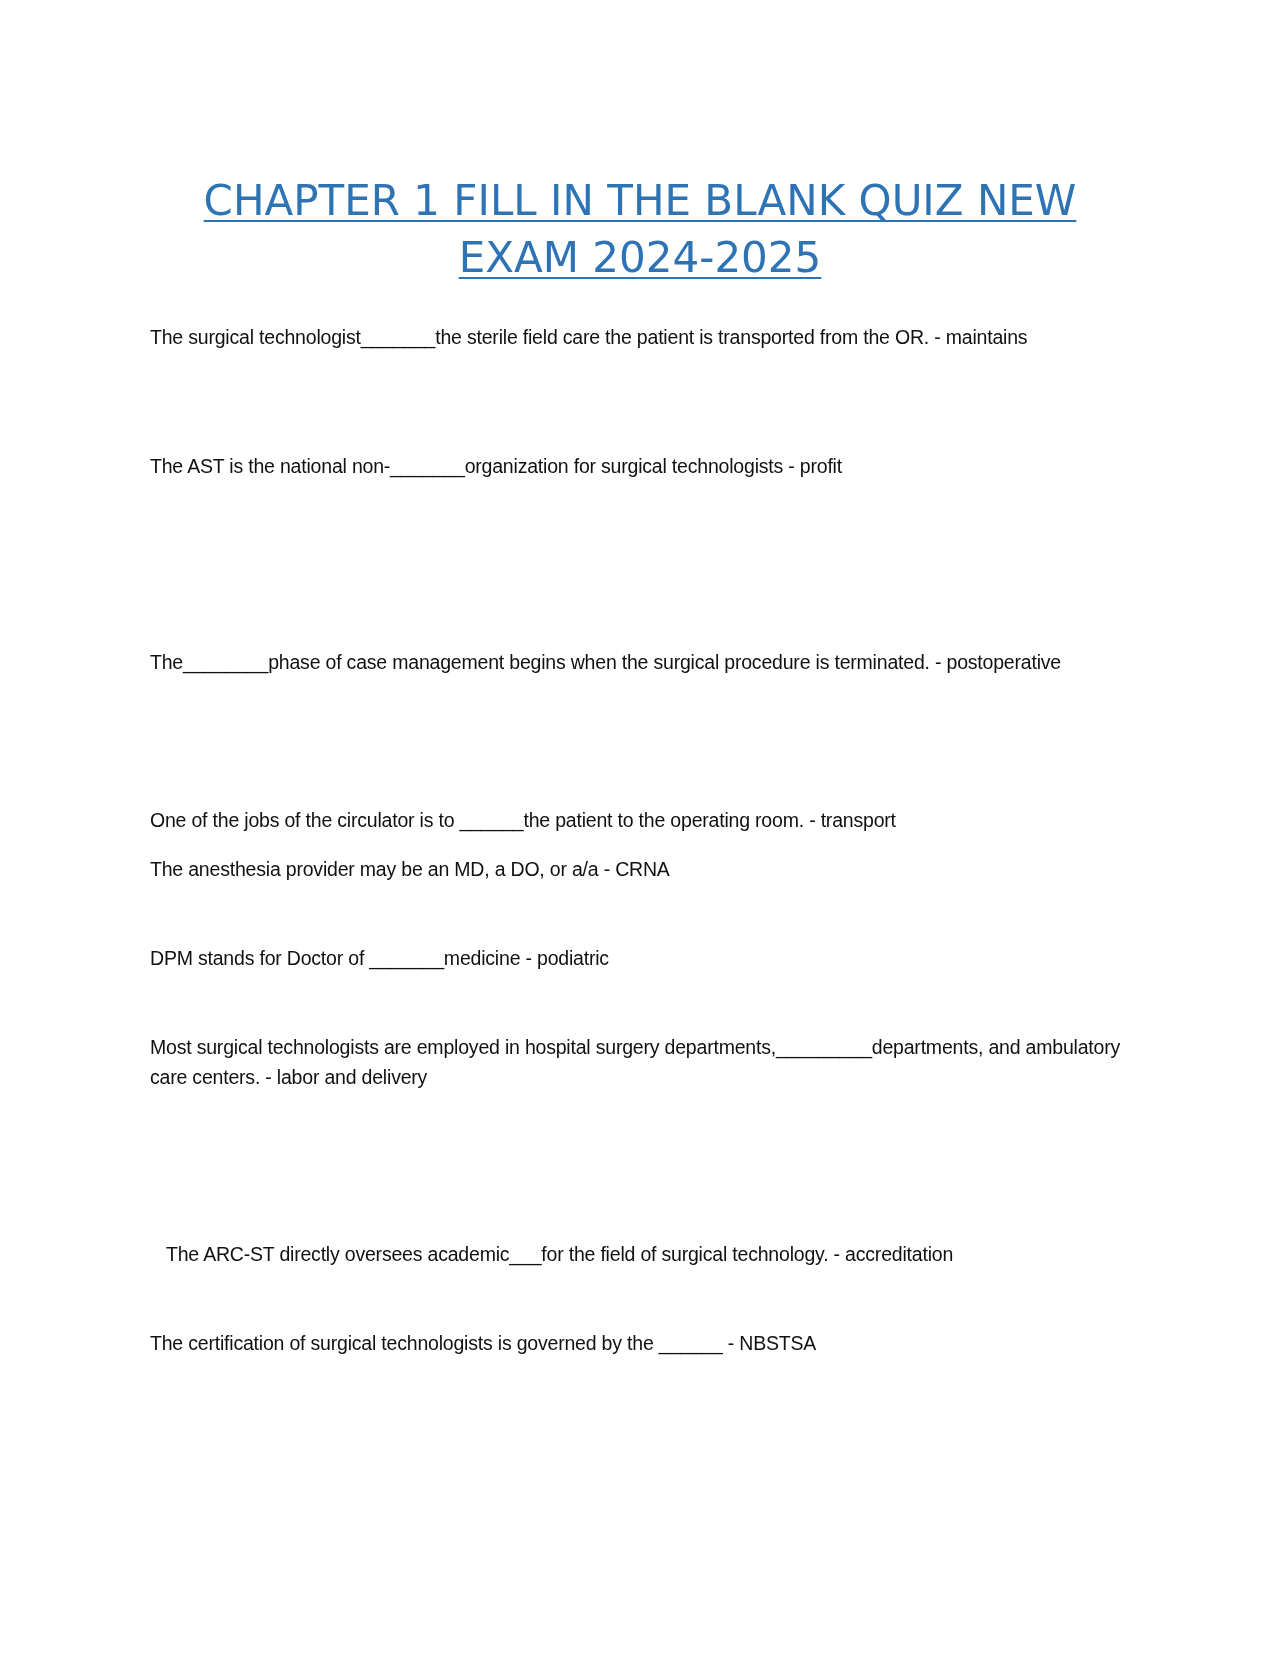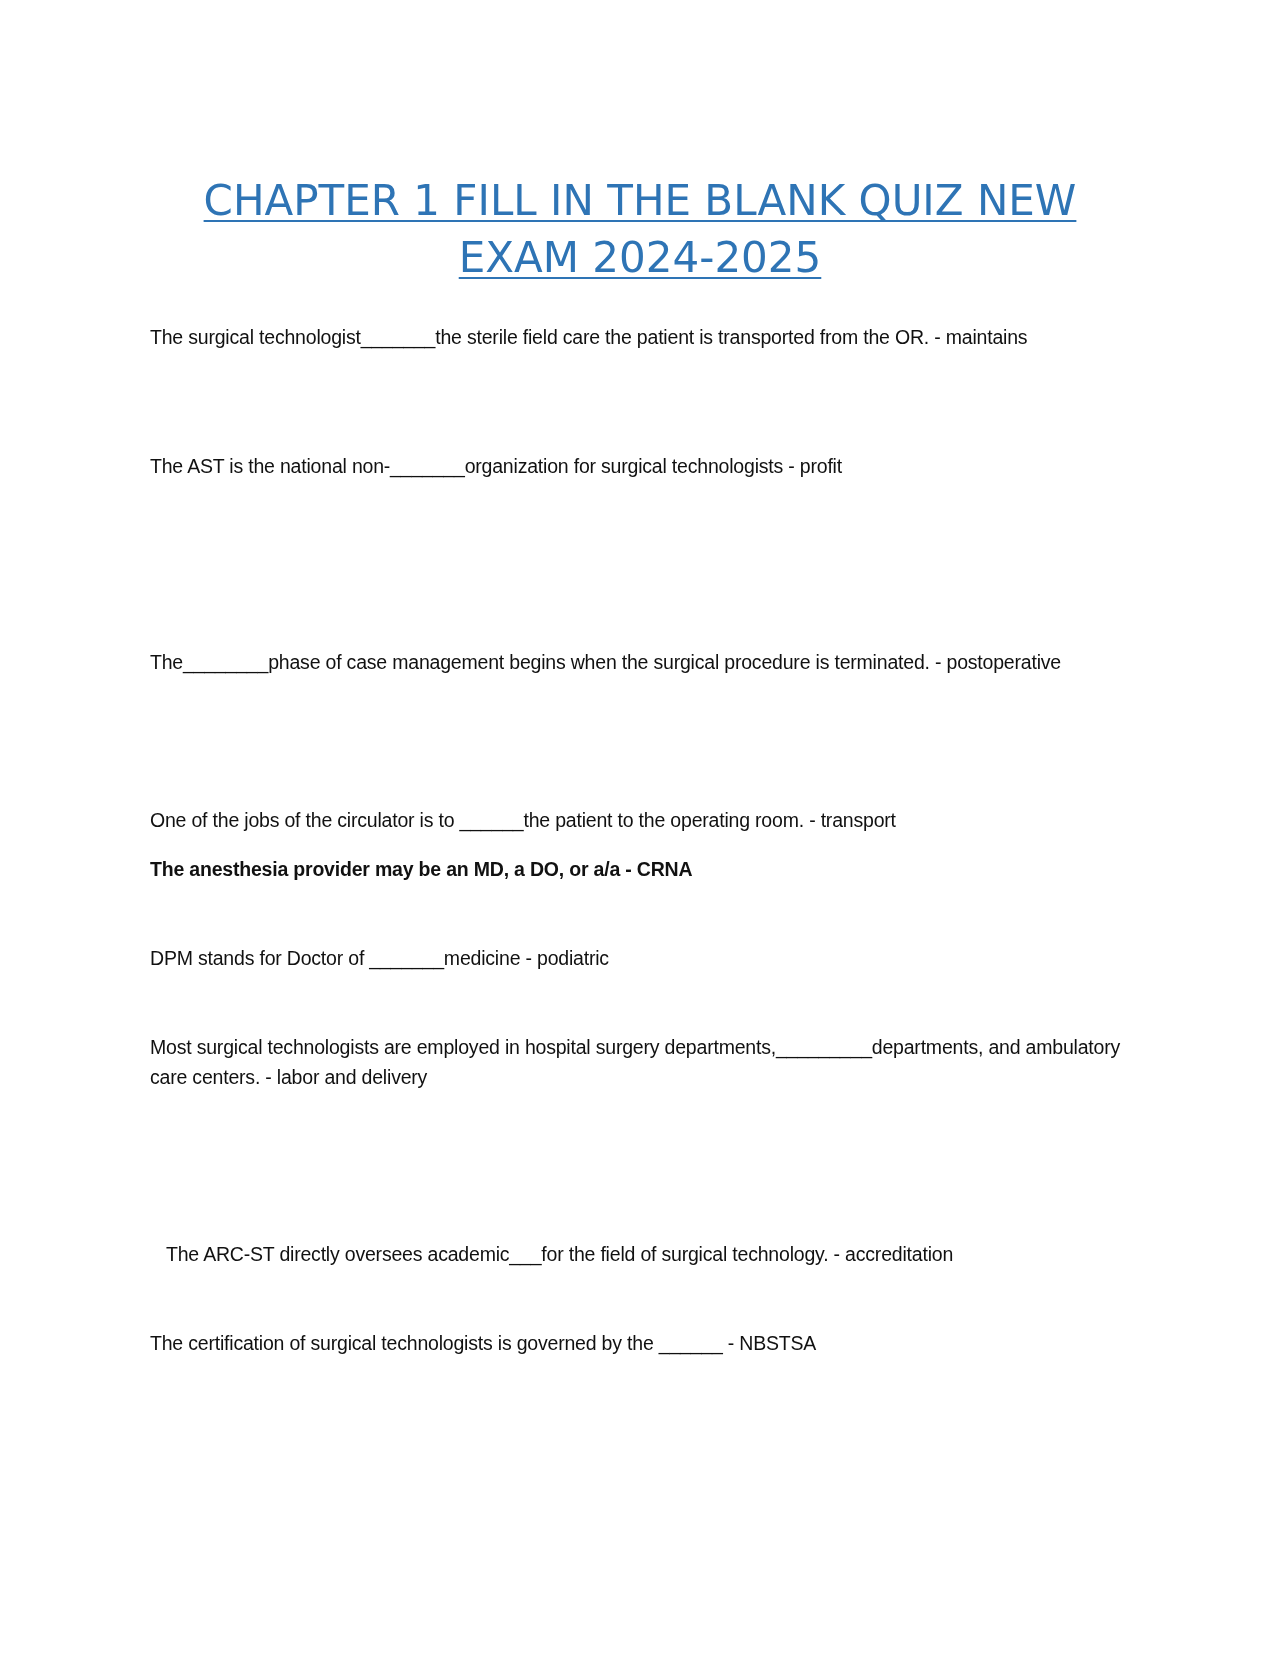--- a/index.html
+++ b/index.html
@@ -28,18 +28,18 @@
 </head>
 <body>
 
 <div class="page">
   <h1 class="title">CHAPTER 1 FILL IN THE BLANK QUIZ NEW EXAM 2024-2025</h1>
 
   <p class="qa" style="top:322px;">The surgical technologist_______the sterile field care the patient is transported from the OR. - maintains</p>
   <p class="qa" style="top:440px;margin-top:11px;">The AST is the national non-_______organization for surgical technologists - profit</p>
   <p class="qa" style="top:647px;">The________phase of case management begins when the surgical procedure is terminated. - postoperative</p>
   <p class="qa" style="top:765px;margin-top:40px;">One of the jobs of the circulator is to ______the patient to the operating room. - transport</p>
-  <p class="qa" style="top:854px;font-weight:bold;">The anesthesia provider may be an MD, a DO, or a/a - CRNA</p>
+  <p class="qa" style="top:854px;">The anesthesia provider may be an MD, a DO, or a/a - CRNA</p>
   <p class="qa" style="top:943px;">DPM stands for Doctor of _______medicine - podiatric</p>
   <p class="qa" style="top:1032px;">Most surgical technologists are employed in hospital surgery departments,_________departments, and ambulatory care centers. - labor and delivery</p>
   <p class="qa" style="top:1239px;margin-left:16px;">The ARC-ST directly oversees academic___for the field of surgical technology. - accreditation</p>
   <p class="qa" style="top:1328px;">The certification of surgical technologists is governed by the ______ - NBSTSA</p>
 </div>
 
 </body></html>

